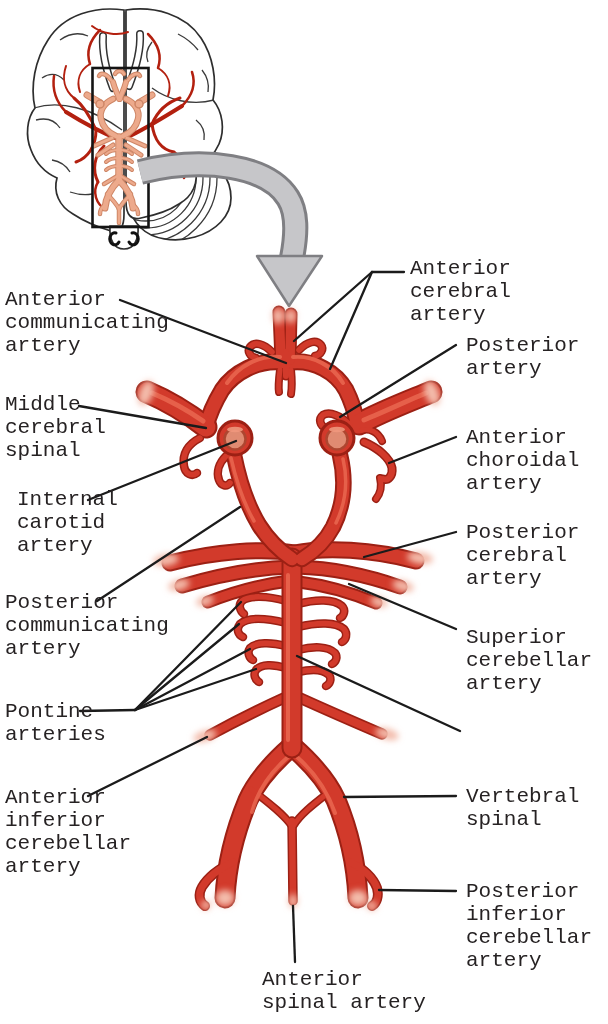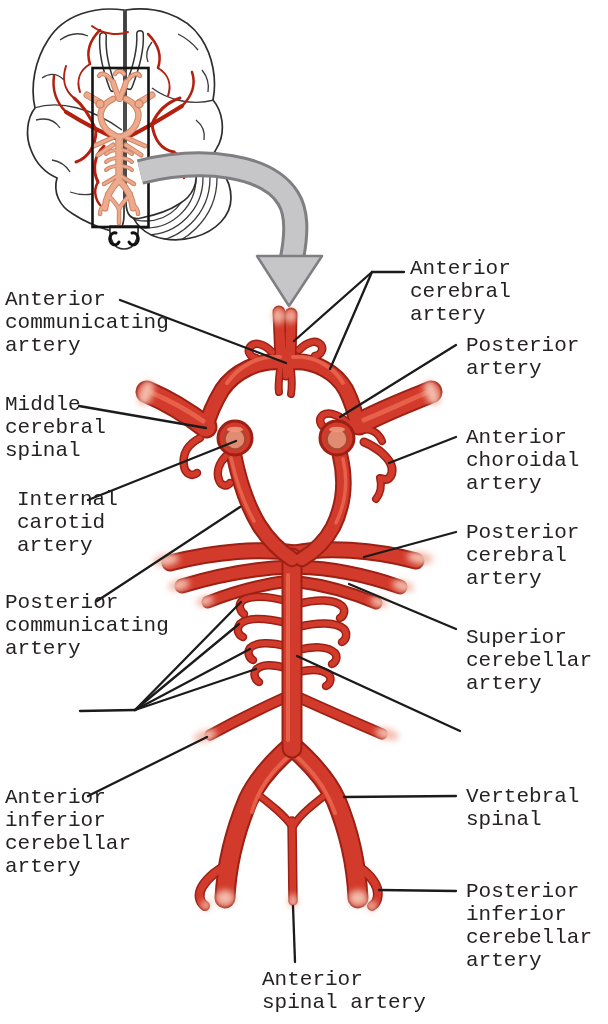--- a/index.html
+++ b/index.html
@@ -384,20 +384,22 @@
 artery</div>
   <div class="label" style="left:5px;top:393px">Middle
 cerebral
 spinal</div>
   <div class="label" style="left:17px;top:488px">Internal
 carotid
 artery</div>
   <div class="label" style="left:5px;top:591px">Posterior
 communicating
 artery</div>
+  <div class="label" style="left:5px;top:700px">Pontine
+arteries</div>
   <div class="label" style="left:5px;top:786px">Anterior
 inferior
 cerebellar
 artery</div>
   <div class="label" style="left:410px;top:257px">Anterior cerebral
 artery</div>
   <div class="label" style="left:466px;top:334px">Posterior
 artery</div>
   <div class="label" style="left:466px;top:426px">Anterior
 choroidal

